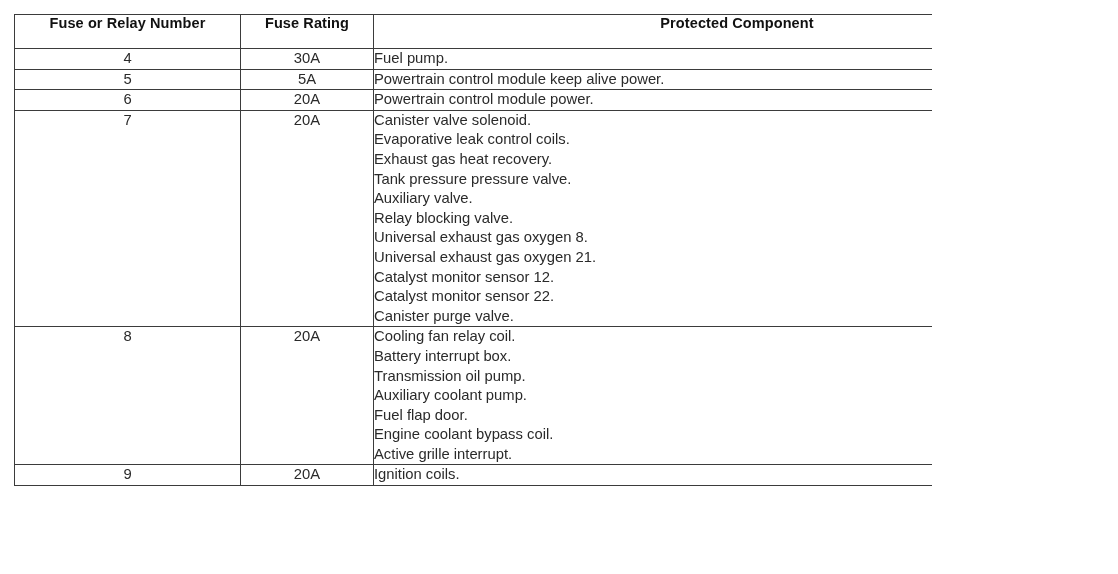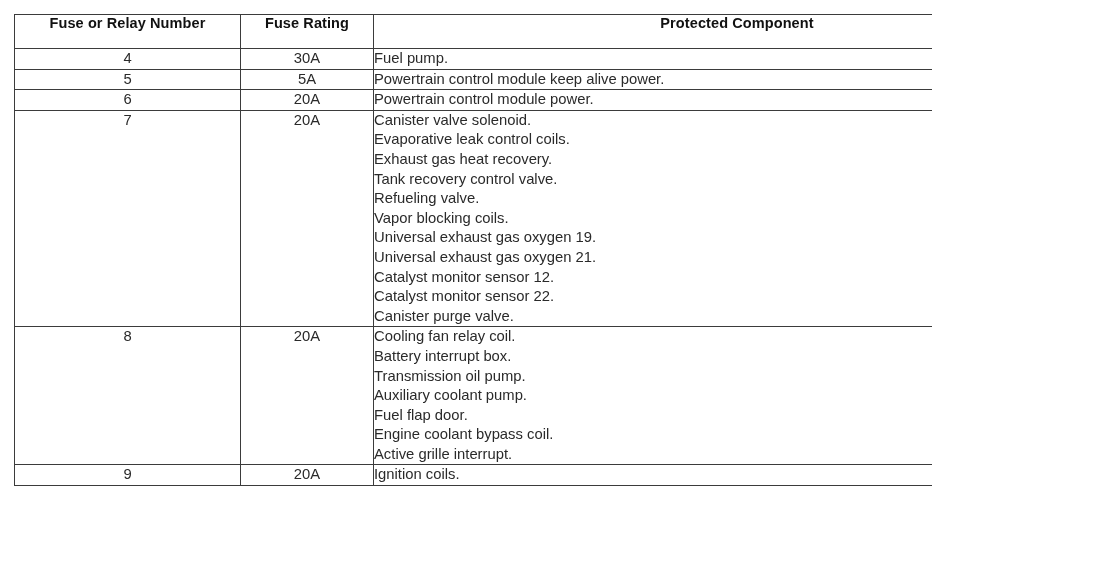--- a/index.html
+++ b/index.html
@@ -134,24 +134,24 @@
           </td>
         </tr>
         <tr>
           <td class="cell-number">7</td>
           <td class="cell-rating">20A</td>
           <td class="cell-component">
             <ul class="comp-lines">
               <li>Canister valve solenoid.</li>
               <li>Evaporative leak control coils.</li>
               <li>Exhaust gas heat recovery.</li>
-              <li>Tank recovery control valve.</li>
-              <li>Refueling valve.</li>
-              <li>Vapor blocking coils.</li>
-              <li>Universal exhaust gas oxygen 19.</li>
+              <li>Tank pressure pressure valve.</li>
+              <li>Auxiliary valve.</li>
+              <li>Relay blocking valve.</li>
+              <li>Universal exhaust gas oxygen 8.</li>
               <li>Universal exhaust gas oxygen 21.</li>
               <li>Catalyst monitor sensor 12.</li>
               <li>Catalyst monitor sensor 22.</li>
               <li>Canister purge valve.</li>
             </ul>
           </td>
         </tr>
         <tr>
           <td class="cell-number">8</td>
           <td class="cell-rating">20A</td>

